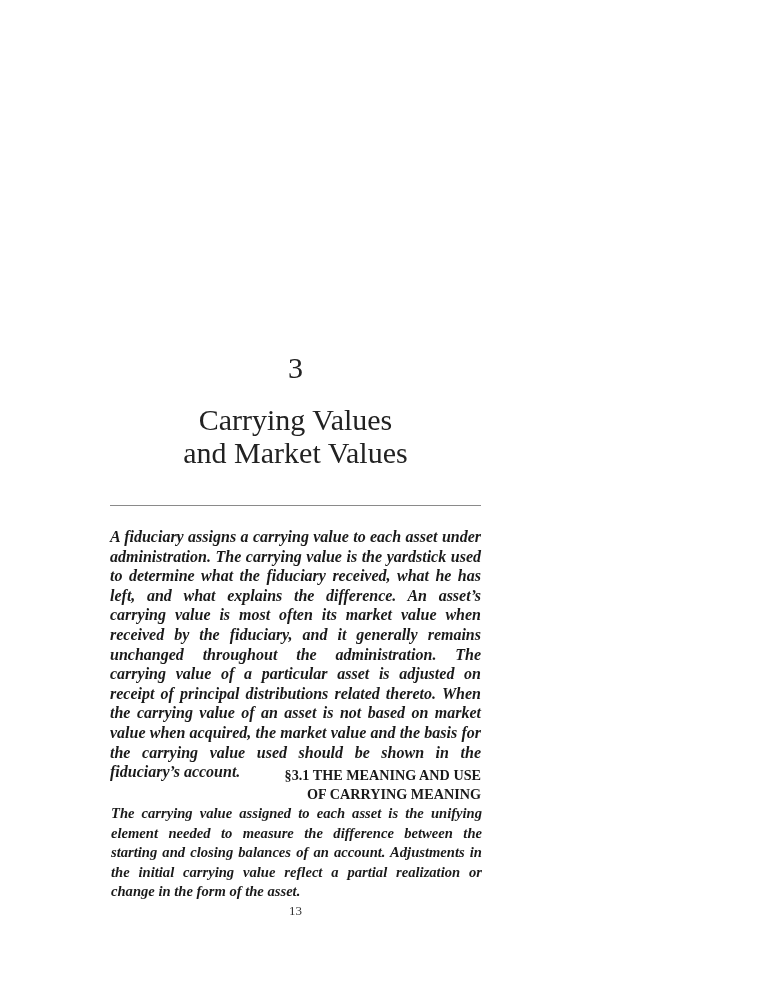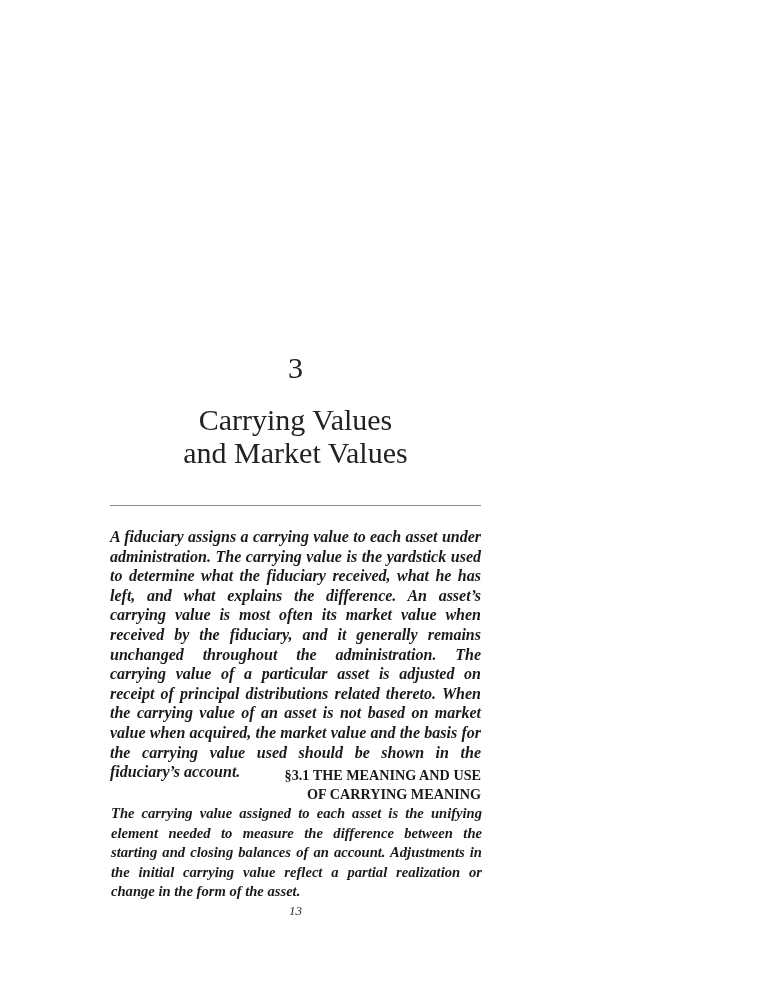--- a/index.html
+++ b/index.html
@@ -96,21 +96,20 @@
     }
     .page-number {
       position: absolute;
       top: 903px;
       left: 0;
       width: 371px;
       text-align: center;
       font-size: 13px;
       line-height: 16px;
       color: #333;
-      font-style: italic;
     }
   </style>
 </head>
 <body>
 
 <div class="page">
   <div class="chapter-number">3</div>
 
   <h1 class="chapter-title" style="margin:0;font-weight:normal;">
     <span>Carrying Values</span>

